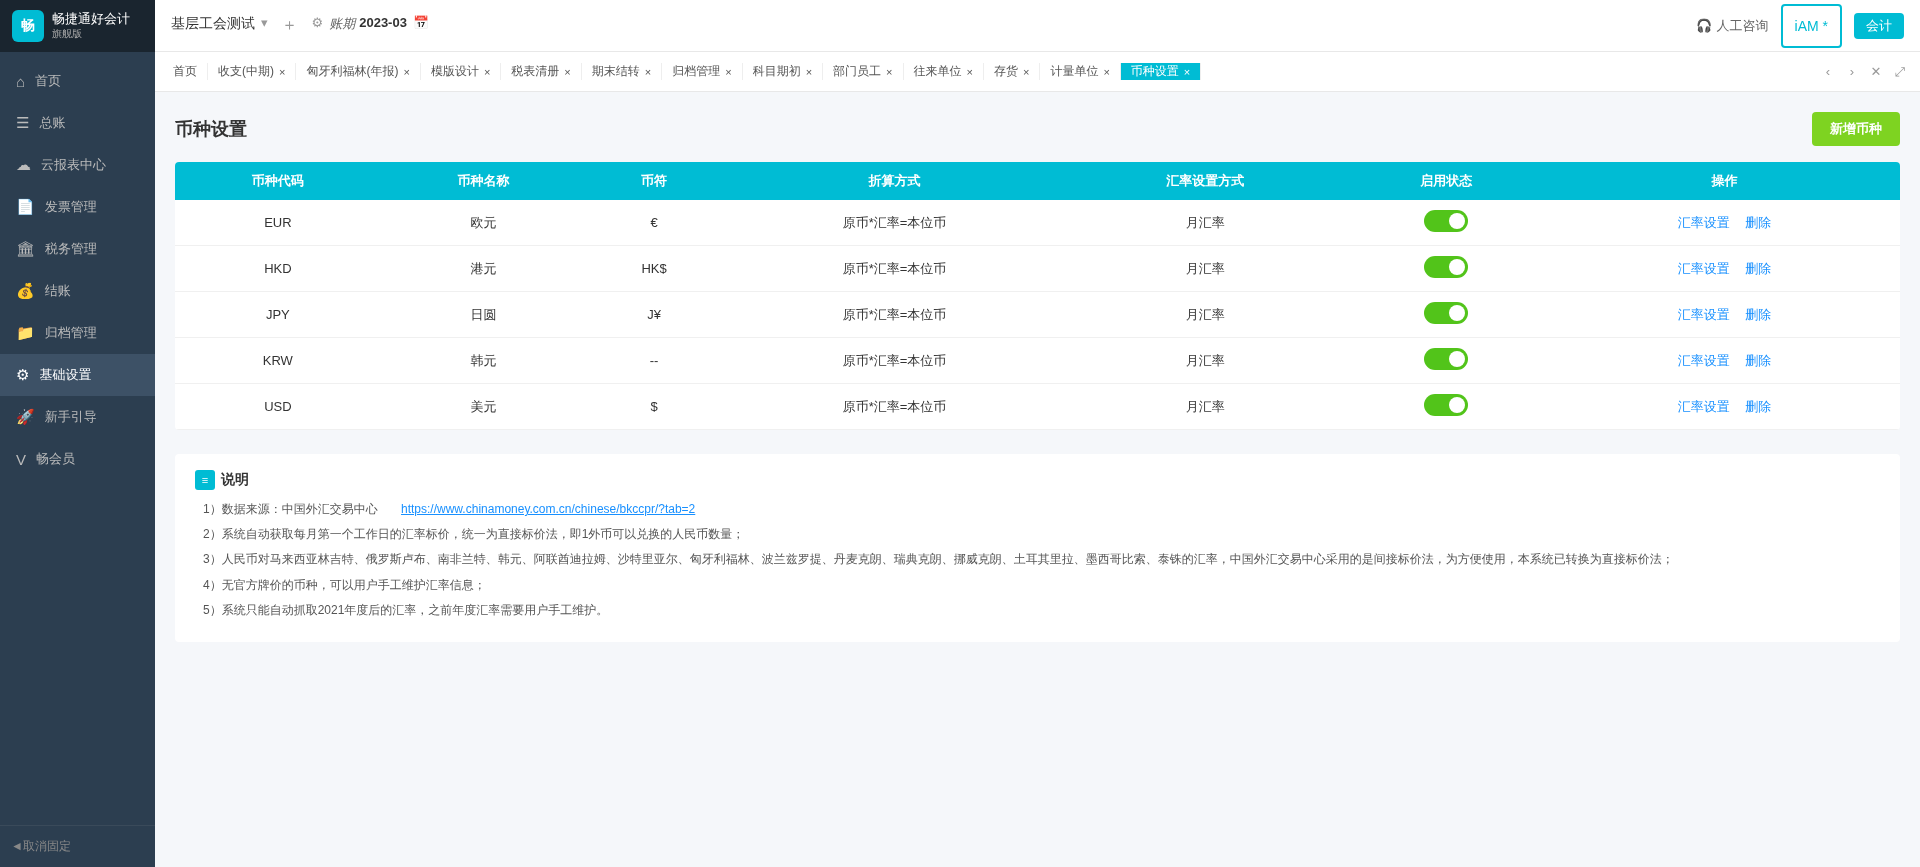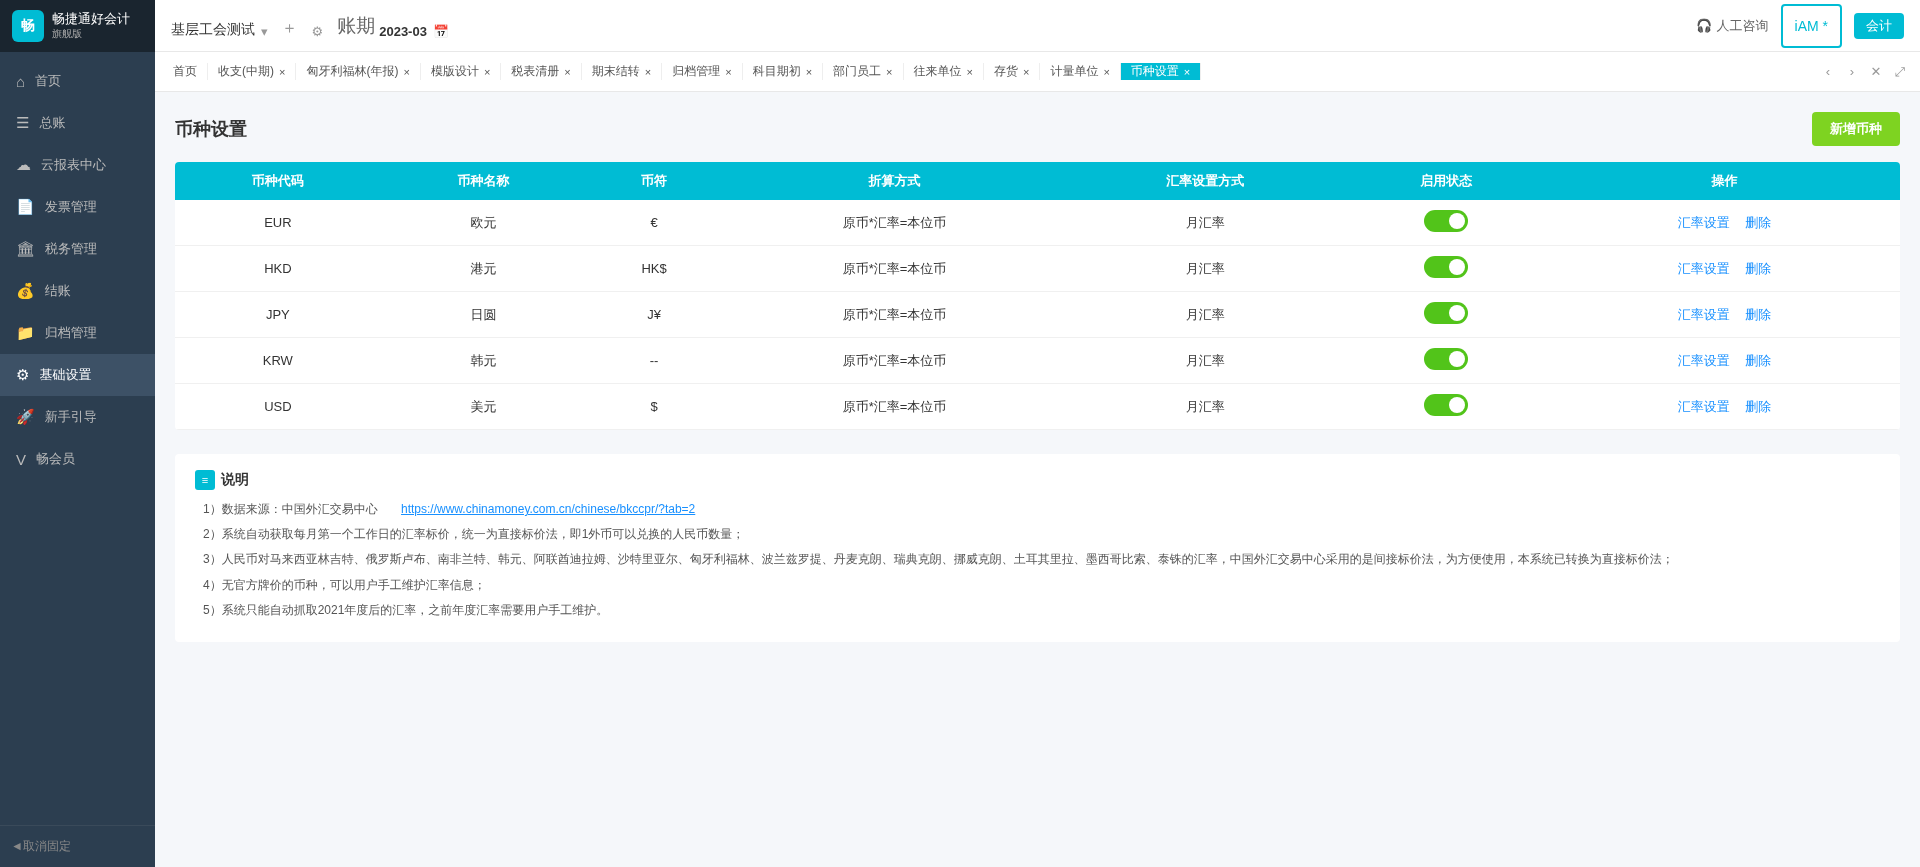--- a/index.html
+++ b/index.html
@@ -65,35 +65,35 @@
     .top-header {
       height: 52px;
       background: #fff;
       display: flex;
       align-items: center;
       padding: 0 16px;
       border-bottom: 1px solid #e8e8e8;
       flex-shrink: 0;
     }
     .breadcrumb-area {
-      display: flex; align-items: flex-end; flex: 1;
+      display: flex; align-items: flex-start; flex: 1;
     }
     .breadcrumb-text {
       font-size: 14px; color: #333;
     }
     .breadcrumb-arrow {
       color: #999; margin: 0 6px; cursor: pointer;
     }
     .add-btn {
       color: #999; margin: 0 8px; cursor: pointer; font-size: 16px;
     }
     .settings-icon {
       color: #999; margin: 0 6px; cursor: pointer;
     }
-    .period-label { color: #666; margin-left: 8px; font-size: 19px; }
+    .period-label { color: #666; font-size: 13px; font-style: italic; }
     .period-value { color: #333; font-weight: bold; margin-left: 4px; }
     .calendar-icon { color: #00bcd4; margin-left: 6px; cursor: pointer; }
 
     .header-right {
       display: flex; align-items: center; gap: 12px;
     }
     .customer-service {
       display: flex; align-items: center; color: #666; cursor: pointer; font-size: 13px;
     }
     .customer-service .cs-icon { margin-right: 4px; }

